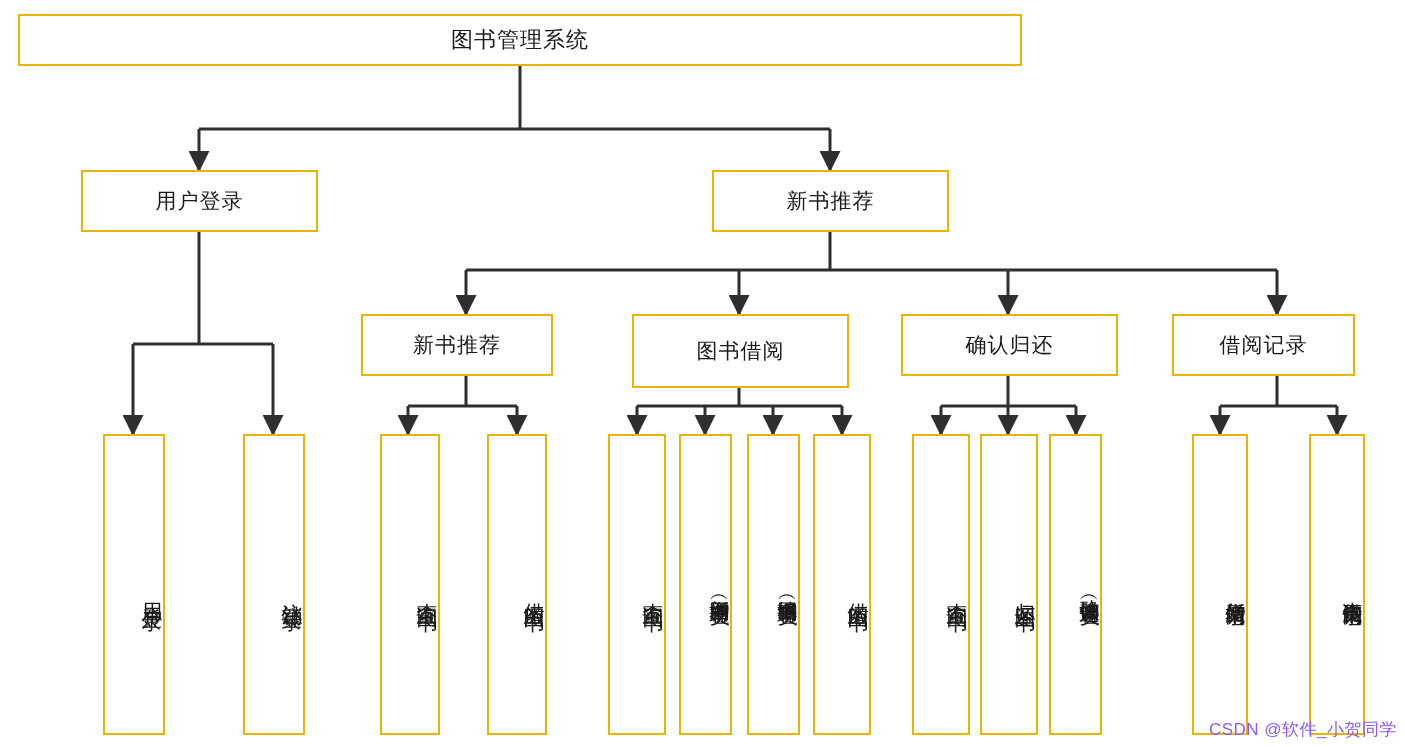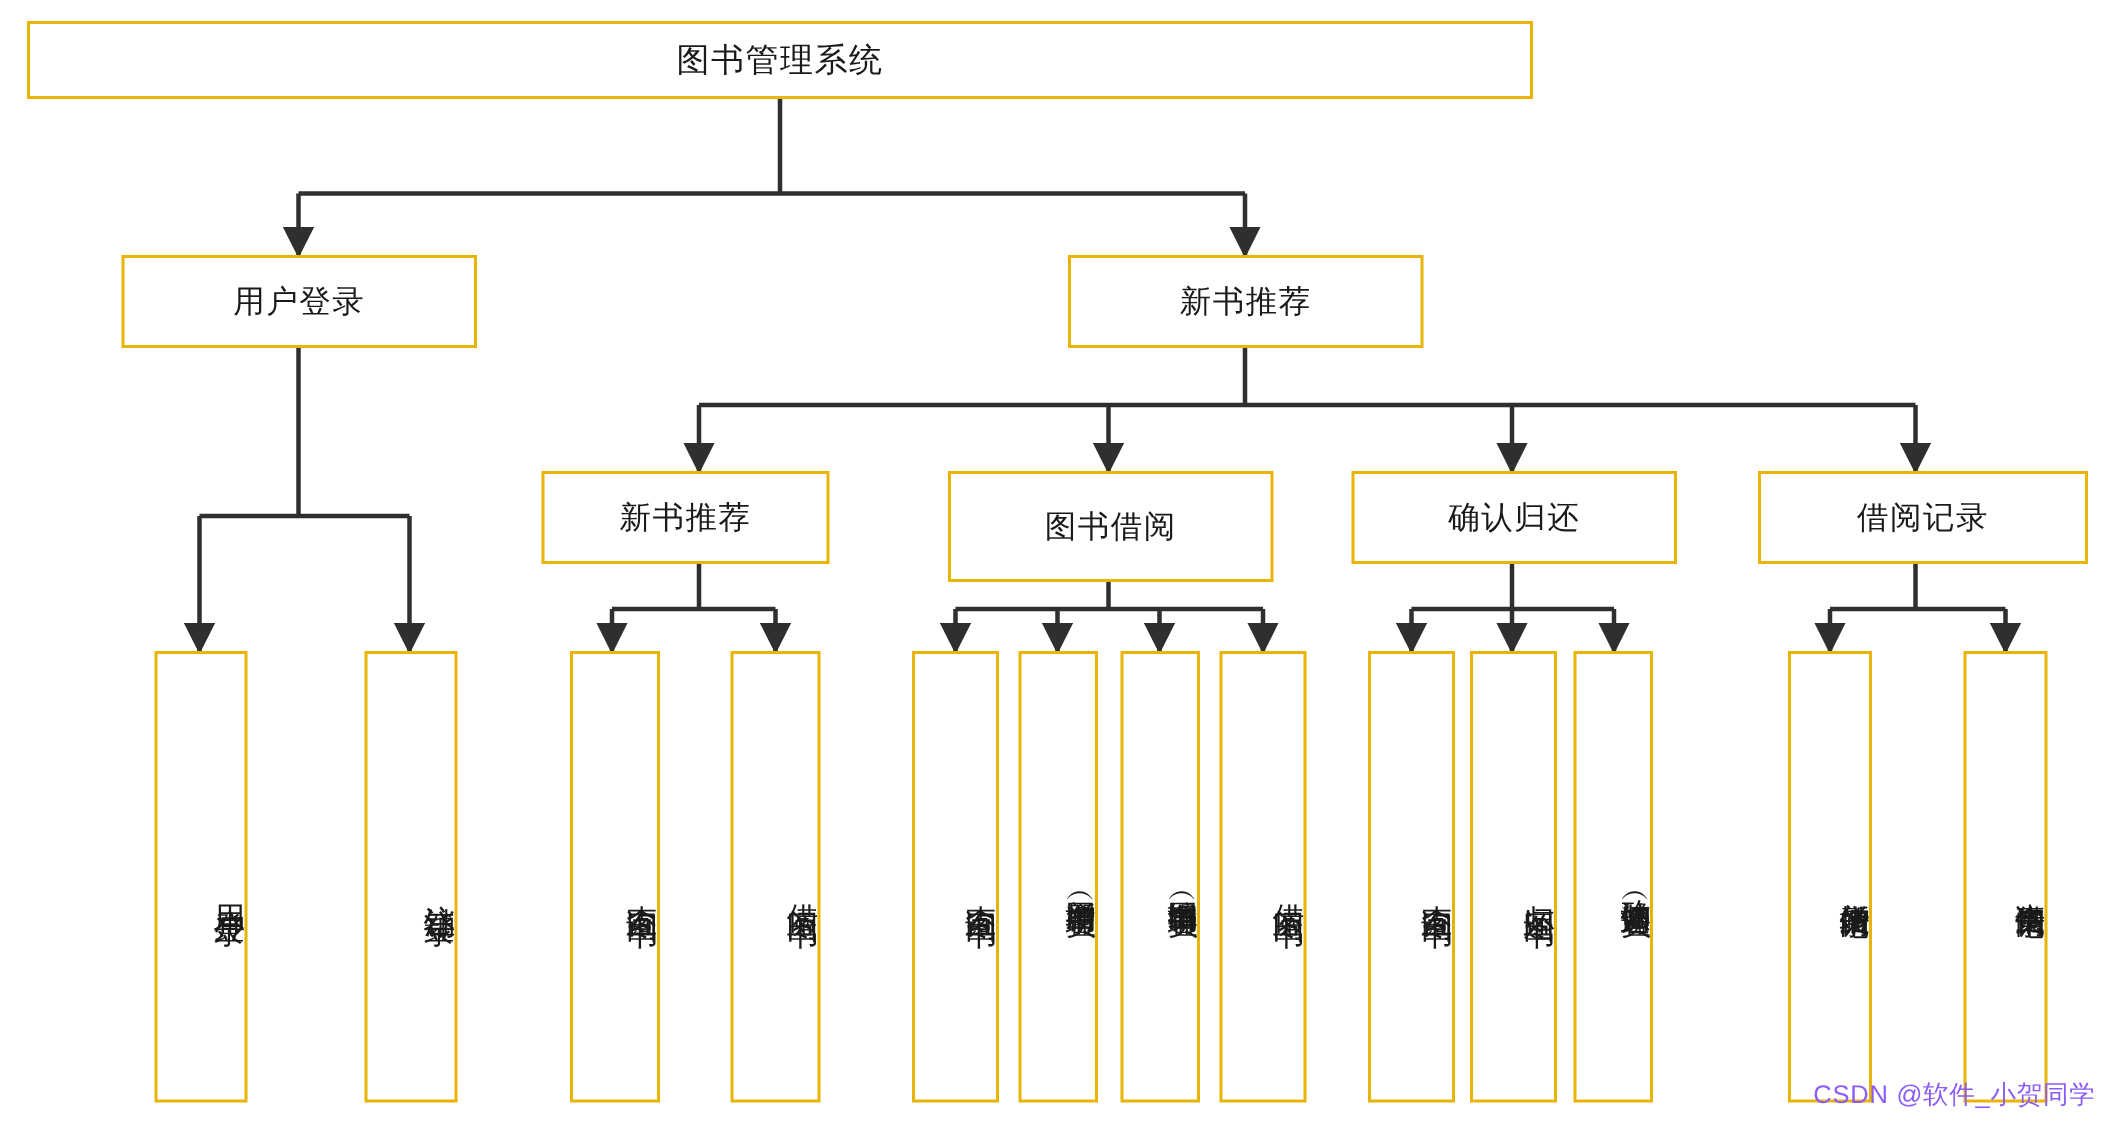--- a/index.html
+++ b/index.html
@@ -129,21 +129,21 @@
   </svg>
 
   <div class="node node-h node-root" style="left:18px; top:14px; width:1004px; height:52px;">图书管理系统</div>
 
   <div class="node node-h" style="left:81px; top:170px; width:237px; height:62px;">用户登录</div>
   <div class="node node-h" style="left:712px; top:170px; width:237px; height:62px;">新书推荐</div>
 
   <div class="node node-h" style="left:361px; top:314px; width:192px; height:62px;">新书推荐</div>
   <div class="node node-h" style="left:632px; top:314px; width:217px; height:74px;">图书借阅</div>
   <div class="node node-h" style="left:901px; top:314px; width:217px; height:62px;">确认归还</div>
-  <div class="node node-h" style="left:1172px; top:314px; width:220px; height:62px;">借阅记录</div>
+  <div class="node node-h" style="left:1172px; top:314px; width:183px; height:62px;">借阅记录</div>
 
   <div class="node node-v" style="left:103px; top:434px; width:62px; height:301px;">用户登录</div>
   <div class="node node-v" style="left:243px; top:434px; width:62px; height:301px;">注销登录</div>
 
   <div class="node node-v" style="left:380px; top:434px; width:60px; height:301px;">查询图书</div>
   <div class="node node-v" style="left:487px; top:434px; width:60px; height:301px;">借阅图书</div>
 
   <div class="node node-v" style="left:608px; top:434px; width:58px; height:301px;">查询图书</div>
   <div class="node node-v tight" style="left:679px; top:434px; width:53px; height:301px;">新增图书（管理员）</div>
   <div class="node node-v tight" style="left:747px; top:434px; width:53px; height:301px;">编辑图书（管理员）</div>

